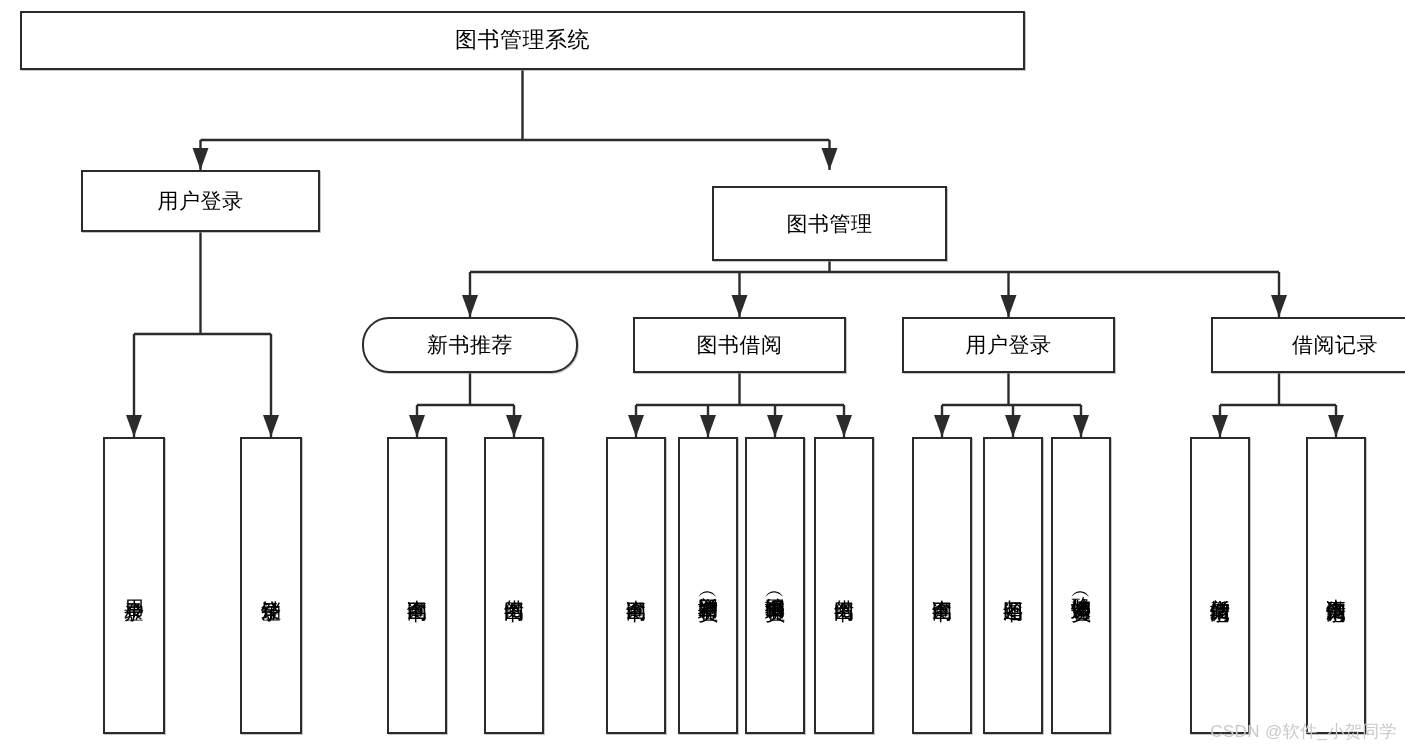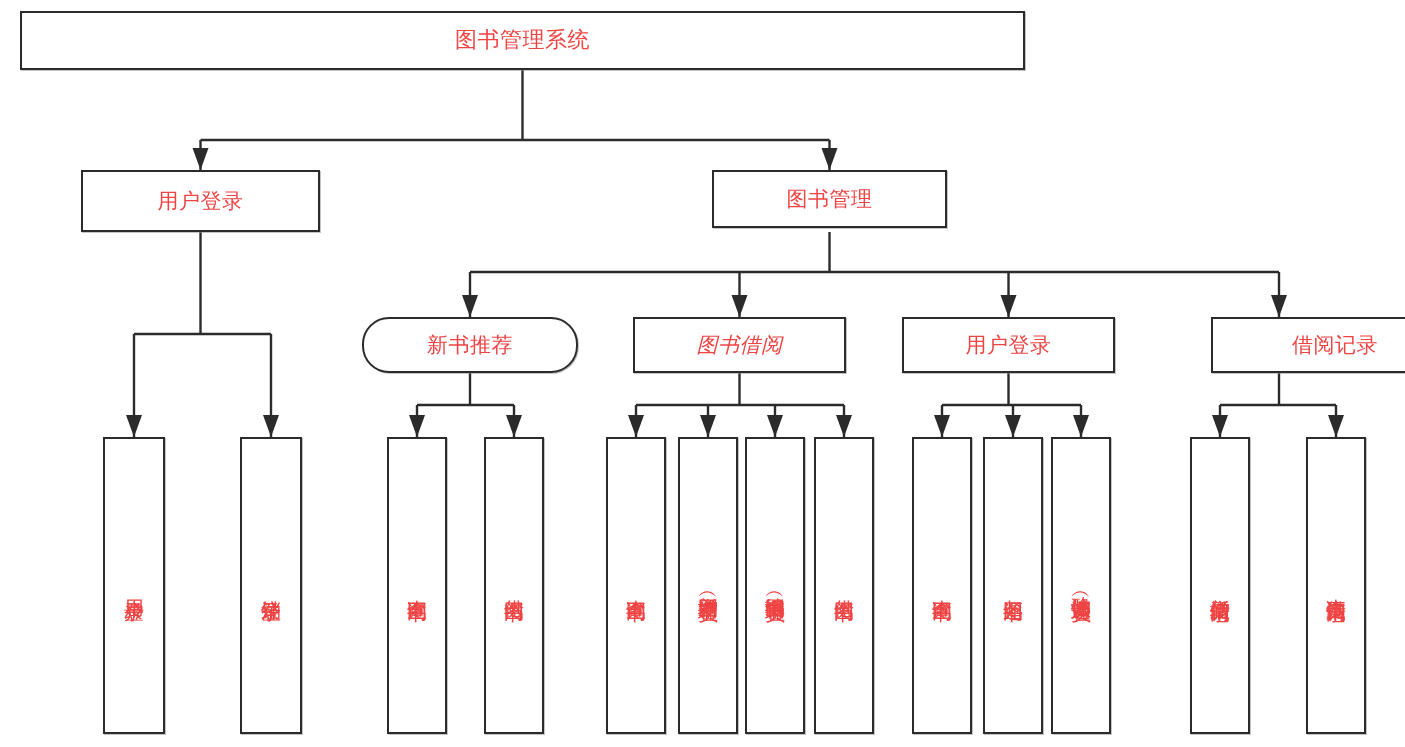--- a/index.html
+++ b/index.html
@@ -25,21 +25,21 @@
     position: absolute;
     box-sizing: border-box;
     border: 2px solid #2b2b2b;
     background: #ffffff;
     display: flex;
     align-items: center;
     justify-content: center;
     box-shadow: 1px 1px 0 rgba(150,150,150,0.55);
   }
   .node-label {
-    color: #ef4444;
+    color: #000000;
     font-size: 21px;
     line-height: 1.12;
     letter-spacing: 0.5px;
     white-space: nowrap;
   }
   .node-box.vertical .node-label {
     writing-mode: vertical-rl;
     text-orientation: upright;
     font-size: 20px;
     line-height: 1.16;
@@ -129,27 +129,27 @@
       <line x1="1336" y1="405" x2="1336" y2="437" class="conn"></line>
       <polygon points="1328,415 1344,415 1336,437" class="arrow-head"></polygon>
     </svg>
   <div id="node-layer">
       <div class="node-box root" style="left: 20px; top: 11px; width: 1005px; height: 59px;">
         <span class="node-label">图书管理系统</span>
       </div>
       <div class="node-box" style="left: 81px; top: 170px; width: 239px; height: 62px;">
         <span class="node-label">用户登录</span>
       </div>
-      <div class="node-box" style="left: 712px; top: 170px; width: 235px; height: 58px;">
+      <div class="node-box" style="left: 712px; top: 186px; width: 235px; height: 75px;">
         <span class="node-label">图书管理</span>
       </div>
       <div class="node-box" style="left: 362px; top: 317px; width: 216px; height: 56px; border-radius: 27px;">
         <span class="node-label">新书推荐</span>
       </div>
-      <div class="node-box" style="left: 633px; top: 317px; width: 213px; height: 56px; font-style: italic;">
+      <div class="node-box" style="left: 633px; top: 317px; width: 213px; height: 56px;">
         <span class="node-label">图书借阅</span>
       </div>
       <div class="node-box" style="left: 902px; top: 317px; width: 213px; height: 56px;">
         <span class="node-label">用户登录</span>
       </div>
       <div class="node-box" style="left: 1211px; top: 317px; width: 248px; height: 56px;">
         <span class="node-label">借阅记录</span>
       </div>
       <div class="node-box vertical" style="left: 103px; top: 437px; width: 62px; height: 297px;">
         <span class="node-label">用户登录</span>
@@ -184,13 +184,14 @@
       <div class="node-box vertical" style="left: 1051px; top: 437px; width: 60px; height: 297px;">
         <span class="node-label">确认归还（管理员）</span>
       </div>
       <div class="node-box vertical" style="left: 1190px; top: 437px; width: 60px; height: 297px;">
         <span class="node-label">新增借阅记录</span>
       </div>
       <div class="node-box vertical" style="left: 1306px; top: 437px; width: 60px; height: 297px;">
         <span class="node-label">查询借阅记录</span>
       </div>
     </div>
+  <div class="watermark">CSDN @软件_小贺同学</div>
 </div>
 
 </body></html>

